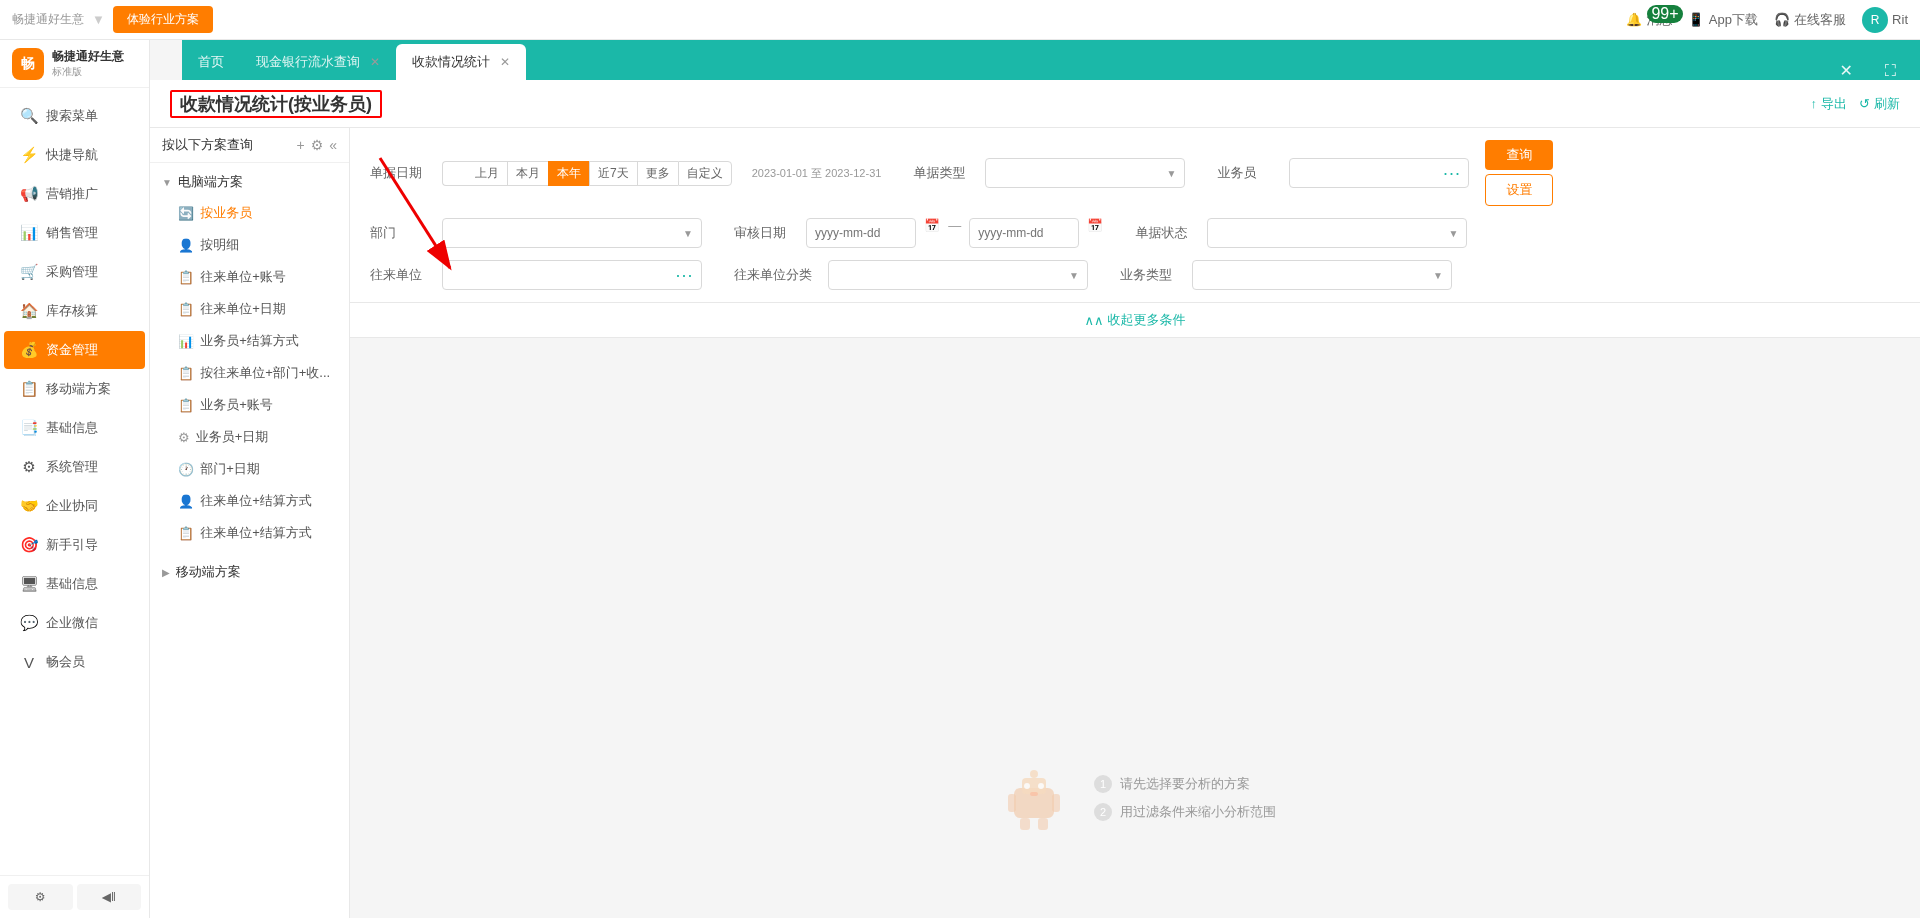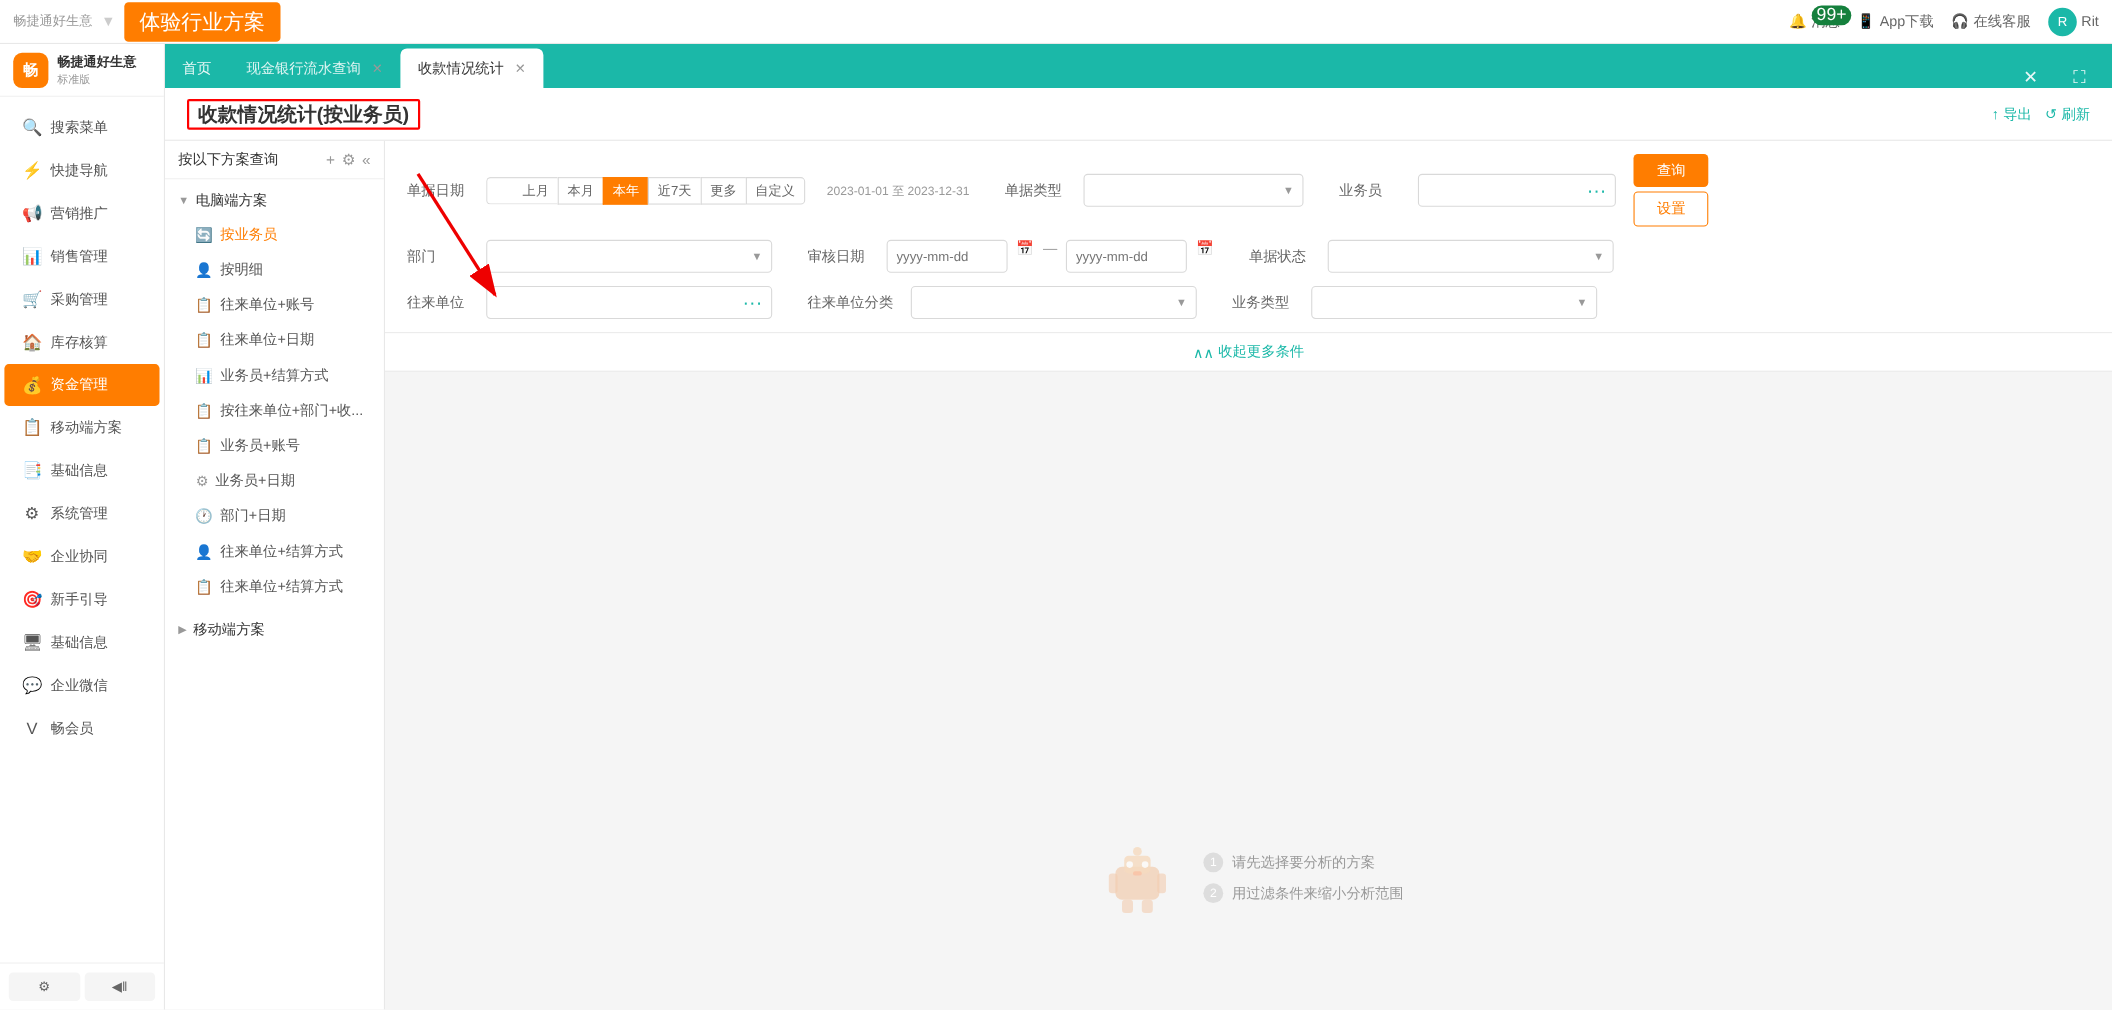--- a/index.html
+++ b/index.html
@@ -30,21 +30,21 @@
       position: absolute;
       top: -6px;
       right: -10px;
     }
     .try-btn {
       background: #ff7d00;
       color: #fff;
       border: none;
       border-radius: 4px;
       padding: 5px 14px;
-      font-size: 19px;
+      font-size: 12px;
       cursor: pointer;
     }
 
     
     .main-layout { display: flex; height: calc(100vh - 40px); }
 
     
     .sidebar {
       width: 150px;
       background: #fff;
@@ -95,20 +95,21 @@
       cursor: pointer; font-size: 12px; color: #666;
     }
 
     
     .tab-bar {
       height: 40px;
       background: #1bb8a8;
       display: flex;
       align-items: flex-end;
       padding: 0 0 0 0;
+      margin-left: 32px;
     }
     .tab-item {
       height: 36px;
       display: flex; align-items: center;
       padding: 0 16px;
       font-size: 13px;
       cursor: pointer;
       color: rgba(255,255,255,0.85);
       gap: 6px;
       position: relative;

